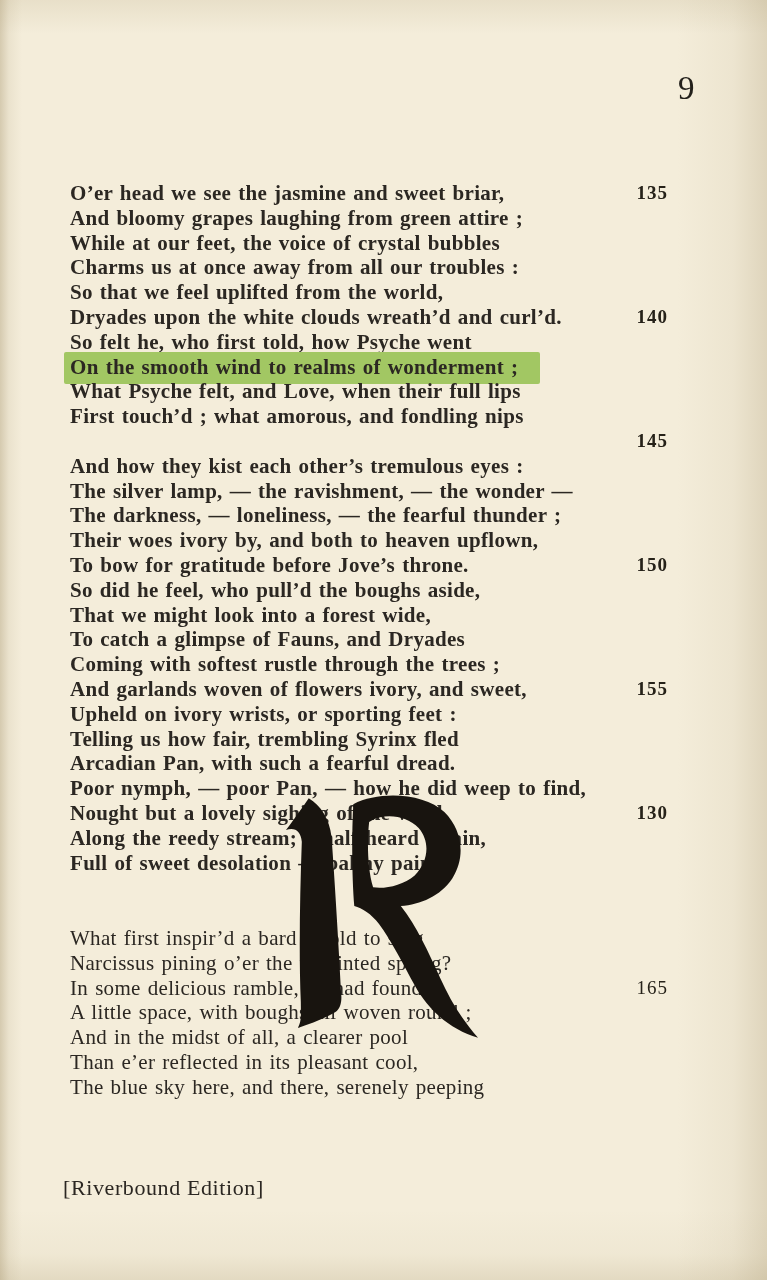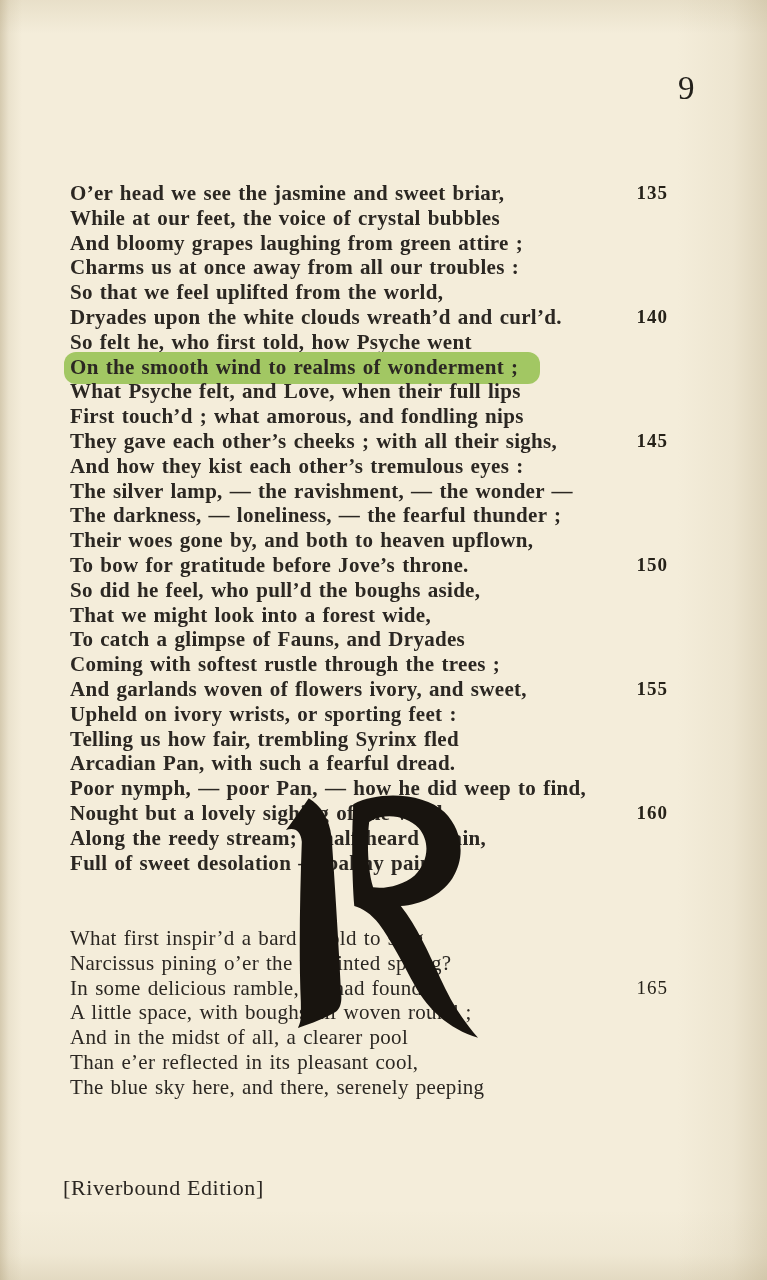--- a/index.html
+++ b/index.html
@@ -65,21 +65,21 @@
     top: 0;
     font-size: 19px;
     line-height: 24.8px;
     letter-spacing: 1px;
     color: #262219;
   }
   .highlight {
     background: #a2c763;
     padding: 3px 22px 5px 6px;
     margin: 0 -22px 0 -6px;
-    border-radius: 12px;
+    border-radius: 2px;
   }
   .watermark {
     position: absolute;
     left: 283px;
     top: 792px;
     width: 198px;
     height: 250px;
     pointer-events: none;
   }
   .watermark svg { display: block; width: 100%; height: 100%; }
@@ -95,45 +95,45 @@
 </head>
 <body>
 
 <div class="page">
 
   <div class="page-number">9</div>
 
 
   <div class="stanza stanza-1">
       <div class="line"><span class="text">O’er head we see the jasmine and sweet briar,</span><span class="num">135</span></div>
+      <div class="line"><span class="text">And bloomy grapes laughing from green attire ;</span></div>
       <div class="line"><span class="text">While at our feet, the voice of crystal bubbles</span></div>
-      <div class="line"><span class="text">And bloomy grapes laughing from green attire ;</span></div>
       <div class="line"><span class="text">Charms us at once away from all our troubles :</span></div>
       <div class="line"><span class="text">So that we feel uplifted from the world,</span></div>
       <div class="line"><span class="text">Dryades upon the white clouds wreath’d and curl’d.</span><span class="num">140</span></div>
       <div class="line"><span class="text">So felt he, who first told, how Psyche went</span></div>
       <div class="line"><span class="text highlight">On the smooth wind to realms of wonderment ;</span></div>
       <div class="line"><span class="text">What Psyche felt, and Love, when their full lips</span></div>
       <div class="line"><span class="text">First touch’d ; what amorous, and fondling nips</span></div>
-      <div class="line"><span class="text">They gave each other’s cheeks ; with all their sighs,</span><span class="num">145</span></div>
+      <div class="line"><span class="num">145</span></div>
       <div class="line"><span class="text">And how they kist each other’s tremulous eyes :</span></div>
       <div class="line"><span class="text">The silver lamp, — the ravishment, — the wonder —</span></div>
       <div class="line"><span class="text">The darkness, — loneliness, — the fearful thunder ;</span></div>
-      <div class="line"><span class="text">Their woes gone by, and both to heaven upflown,</span></div>
+      <div class="line"><span class="text">Their woes ivory by, and both to heaven upflown,</span></div>
       <div class="line"><span class="text">To bow for gratitude before Jove’s throne.</span><span class="num">150</span></div>
       <div class="line"><span class="text">So did he feel, who pull’d the boughs aside,</span></div>
       <div class="line"><span class="text">That we might look into a forest wide,</span></div>
       <div class="line"><span class="text">To catch a glimpse of Fauns, and Dryades</span></div>
       <div class="line"><span class="text">Coming with softest rustle through the trees ;</span></div>
       <div class="line"><span class="text">And garlands woven of flowers ivory, and sweet,</span><span class="num">155</span></div>
       <div class="line"><span class="text">Upheld on ivory wrists, or sporting feet :</span></div>
       <div class="line"><span class="text">Telling us how fair, trembling Syrinx fled</span></div>
       <div class="line"><span class="text">Arcadian Pan, with such a fearful dread.</span></div>
       <div class="line"><span class="text">Poor nymph, — poor Pan, — how he did weep to find,</span></div>
-      <div class="line"><span class="text">Nought but a lovely sighing of the wind</span><span class="num">160</span></div>
+      <div class="line"><span class="text">Nought but a lovely sighing of the wind</span><span class="num">130</span></div>
       <div class="line"><span class="text">Along the reedy stream; a half heard strain,</span></div>
       <div class="line"><span class="text">Full of sweet desolation — balmy pain.</span></div>
     </div>
 
   <div class="stanza stanza-2">
       <div class="line"><span class="text">What first inspir’d a bard of old to sing</span></div>
       <div class="line"><span class="text">Narcissus pining o’er the untainted spring?</span></div>
       <div class="line"><span class="text">In some delicious ramble, he had found</span><span class="num">165</span></div>
       <div class="line"><span class="text">A little space, with boughs all woven round ;</span></div>
       <div class="line"><span class="text">And in the midst of all, a clearer pool</span></div>

